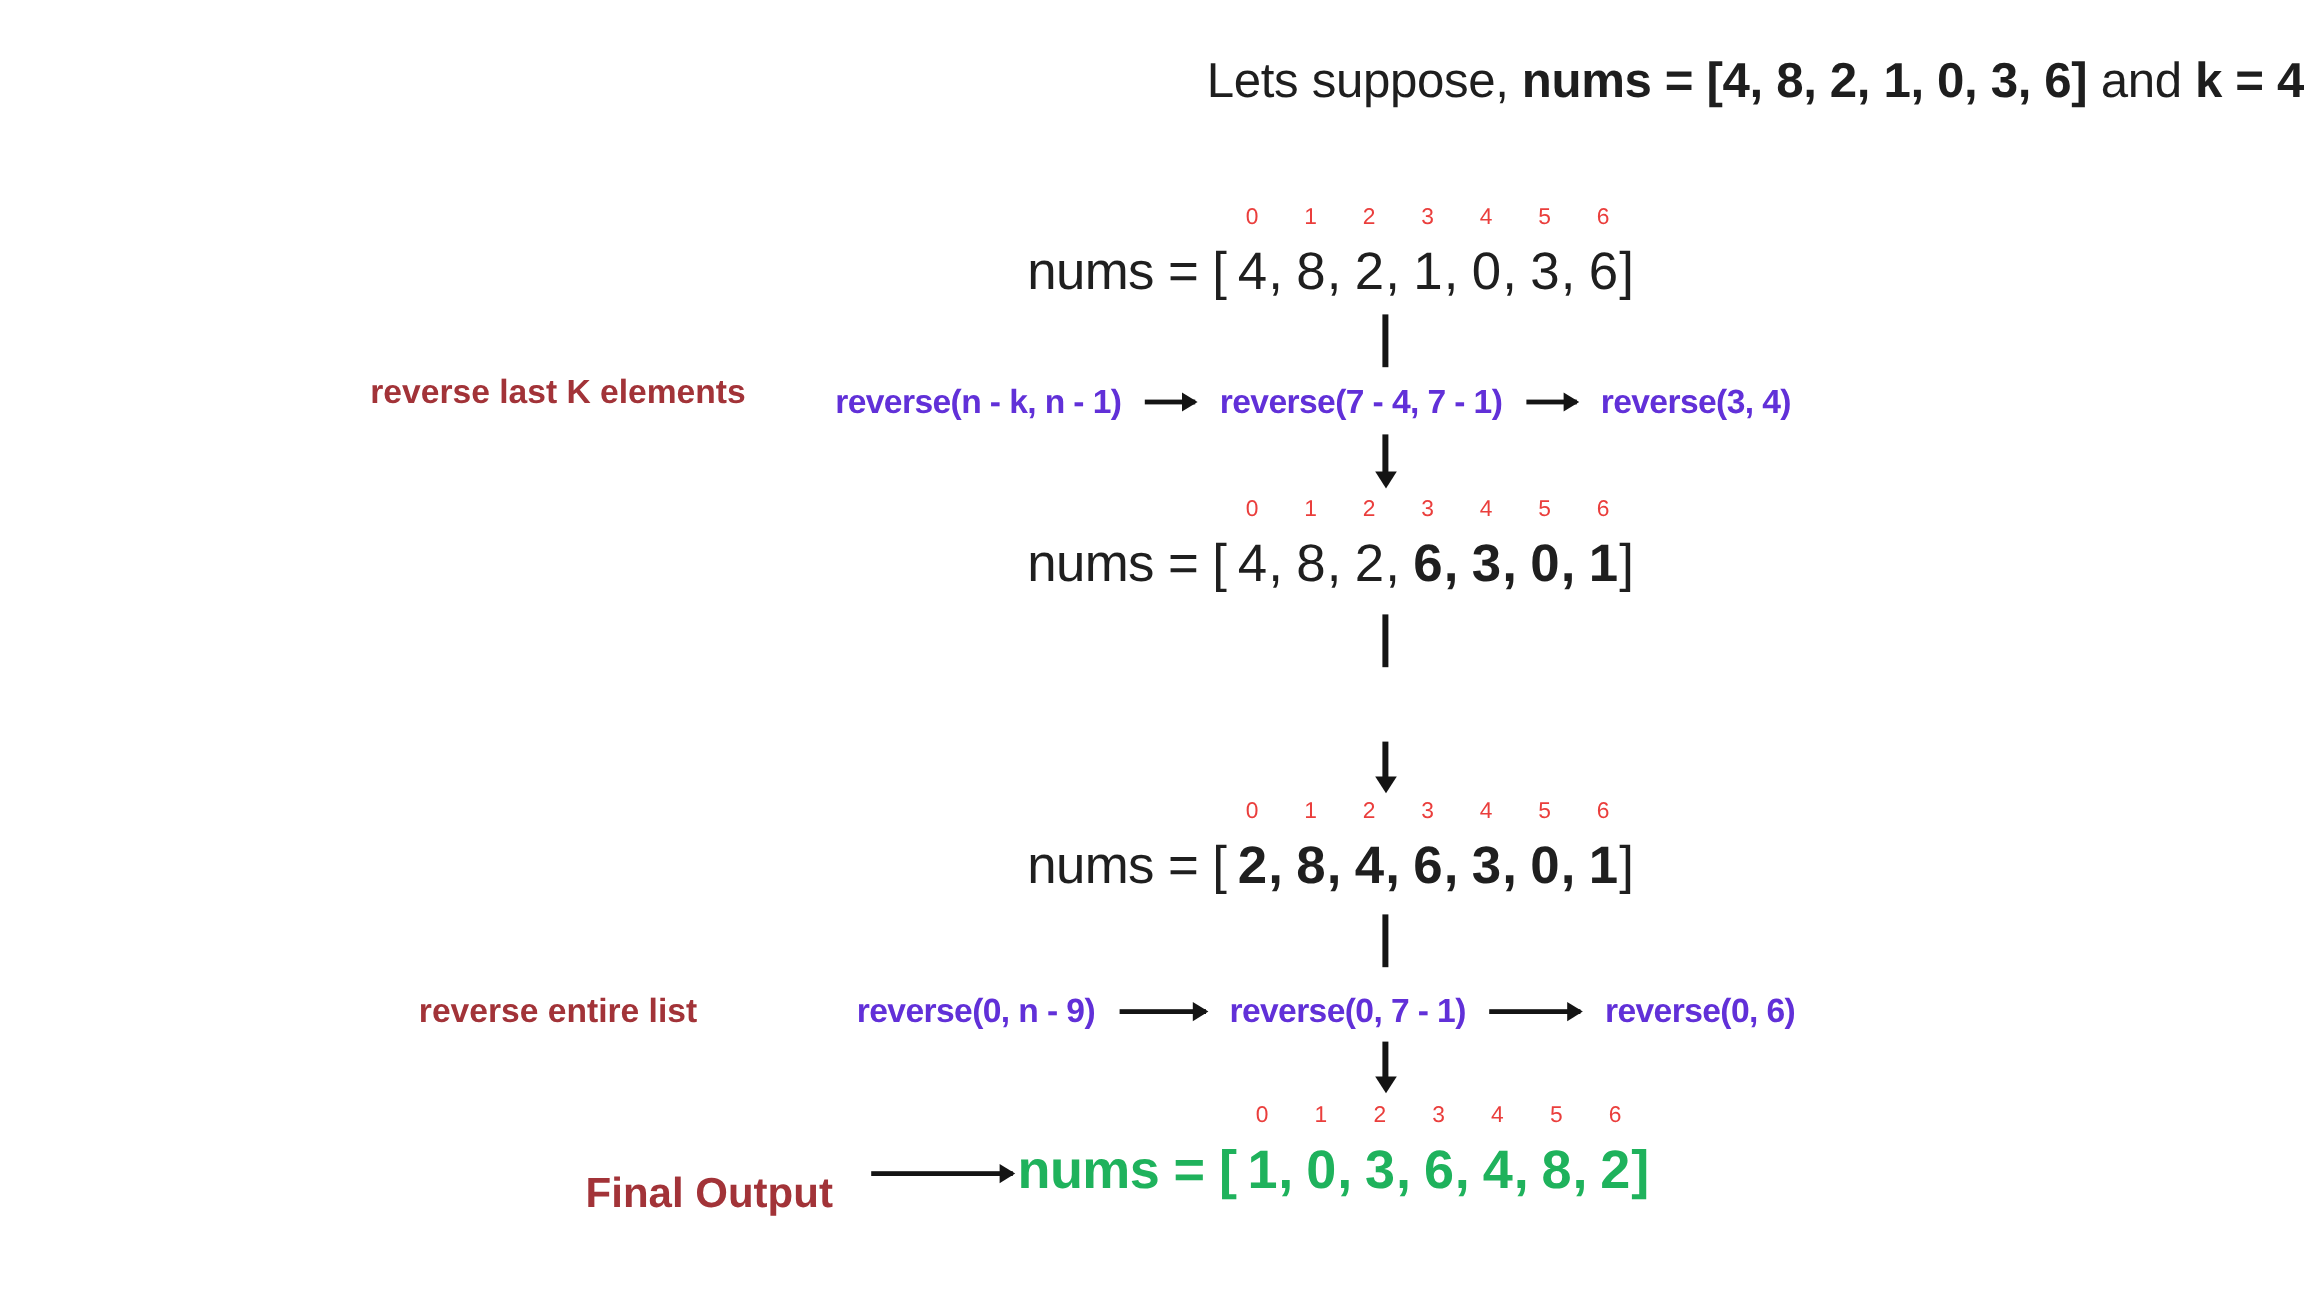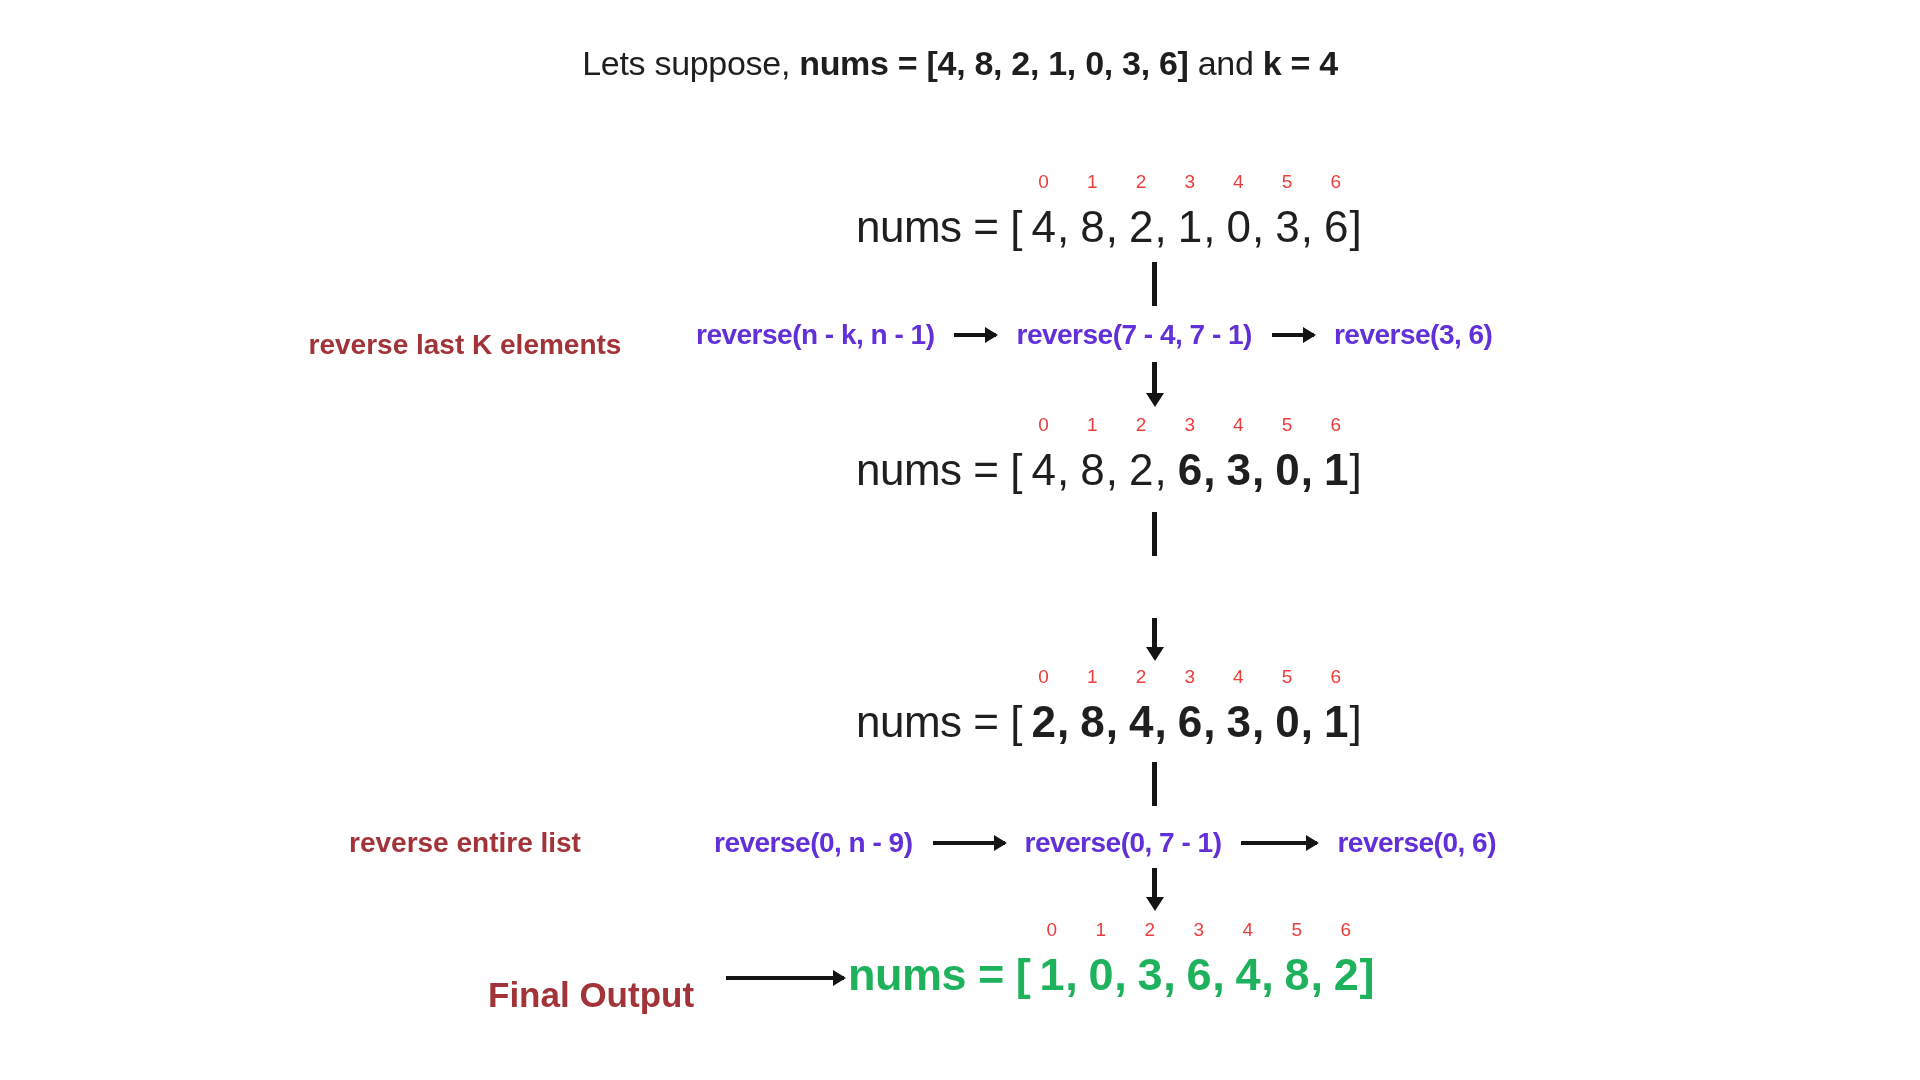--- a/index.html
+++ b/index.html
@@ -4,21 +4,21 @@
 <style>
   html,body { margin:0; padding:0; background:#ffffff; }
   .canvas {
     position:relative; width:1920px; height:1080px; background:#ffffff;
     font-family:"Liberation Sans", sans-serif; overflow:hidden; color:#1f1f1f;
   }
 
   
   .title {
     position:absolute; top:44px; left:0; width:100%;
-    text-align:center; font-size:34px; letter-spacing:-0.3px; color:#1e1e1e;
+    text-align:right; font-size:41px; letter-spacing:-0.3px; color:#1e1e1e;
   }
   .title span { white-space:pre; }
   .title .bold { font-weight:700; }
 
   
   .arr {
     position:absolute; left:856px; font-size:44px; line-height:44px;
     white-space:nowrap; color:#1f1f1f; letter-spacing:-0.5px;
   }
   .prefix { margin-right:8px;text-align:right; }
@@ -70,27 +70,27 @@
 </head>
 <body>
 
 <div class="canvas">
 
   <div class="title"><span>Lets suppose, </span><span class="bold">nums = [4, 8, 2, 1, 0, 3, 6]</span><span> and </span><span class="bold">k = 4</span></div>
 
   <div class="arr" style="top:205px"><span class="prefix">nums = [</span><span class="cell"><span class="idx">0</span><span class="digitcol">4</span><span class="sep">,</span></span><span class="cell"><span class="idx">1</span><span class="digitcol">8</span><span class="sep">,</span></span><span class="cell"><span class="idx">2</span><span class="digitcol">2</span><span class="sep">,</span></span><span class="cell"><span class="idx">3</span><span class="digitcol">1</span><span class="sep">,</span></span><span class="cell"><span class="idx">4</span><span class="digitcol">0</span><span class="sep">,</span></span><span class="cell"><span class="idx">5</span><span class="digitcol">3</span><span class="sep">,</span></span><span class="cell"><span class="idx">6</span><span class="digitcol">6</span><span class="sep">]</span></span></div>
 
   <div class="vbar" style="top:262px"></div>
-  <div class="step-label" style="left:230px; width:470px; top:326px">reverse last K elements</div>
+  <div class="step-label" style="left:230px; width:470px; top:308px">reverse last K elements</div>
   <div class="exprs" style="left:696px; top:316px">
     <span class="expr">reverse(n - k, n - 1)</span>
     <span class="harrow" style="width:42px"></span>
     <span class="expr">reverse(7 - 4, 7 - 1)</span>
     <span class="harrow" style="width:42px"></span>
-    <span class="expr">reverse(3, 6)</span>
+    <span class="expr">reverse(3, 4)</span>
   </div>
   <div class="varrow" style="top:362px; height:32px"></div>
 
   <div class="arr" style="top:448px"><span class="prefix">nums = [</span><span class="cell"><span class="idx">0</span><span class="digitcol">4</span><span class="sep">,</span></span><span class="cell"><span class="idx">1</span><span class="digitcol">8</span><span class="sep">,</span></span><span class="cell"><span class="idx">2</span><span class="digitcol">2</span><span class="sep">,</span></span><span class="cell b"><span class="idx">3</span><span class="digitcol">6</span><span class="sep">,</span></span><span class="cell b"><span class="idx">4</span><span class="digitcol">3</span><span class="sep">,</span></span><span class="cell b"><span class="idx">5</span><span class="digitcol">0</span><span class="sep">,</span></span><span class="cell b"><span class="idx">6</span><span class="digitcol">1</span><span class="sep">]</span></span></div>
 
   <div class="vbar" style="top:512px"></div>
   <div class="varrow" style="top:618px; height:30px"></div>
 
   <div class="arr" style="top:700px"><span class="prefix">nums = [</span><span class="cell b"><span class="idx">0</span><span class="digitcol">2</span><span class="sep">,</span></span><span class="cell b"><span class="idx">1</span><span class="digitcol">8</span><span class="sep">,</span></span><span class="cell b"><span class="idx">2</span><span class="digitcol">4</span><span class="sep">,</span></span><span class="cell b"><span class="idx">3</span><span class="digitcol">6</span><span class="sep">,</span></span><span class="cell b"><span class="idx">4</span><span class="digitcol">3</span><span class="sep">,</span></span><span class="cell b"><span class="idx">5</span><span class="digitcol">0</span><span class="sep">,</span></span><span class="cell b"><span class="idx">6</span><span class="digitcol">1</span><span class="sep">]</span></span></div>
 

